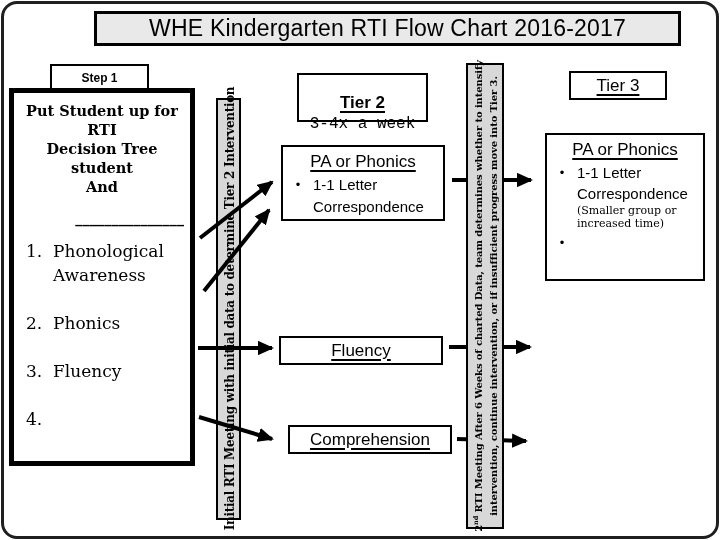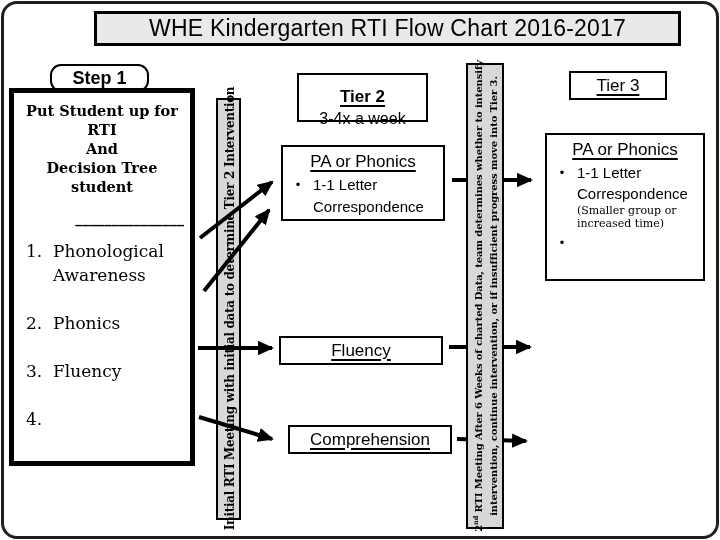--- a/index.html
+++ b/index.html
@@ -16,21 +16,21 @@
   
   .title-box{
     left:78px;top:11px;width:587px;height:35px;border-width:3px;background:#e9e9e9;
     display:flex;align-items:center;justify-content:center;margin-left:16px;
   }
   .title-box span{font-size:23px;letter-spacing:.2px;}
   
   .step1-heading{
     left:50px;top:64px;width:99px;height:28px;
     display:flex;align-items:center;justify-content:center;
-    font-weight:bold;font-size:18px;border-radius:11px;
+    font-weight:bold;font-size:12px;
   }
   
   .left-box{
     left:9px;top:88px;width:186px;height:378px;border-width:5px;
     font-family:"DejaVu Serif",serif;padding:8px 6px 0 6px;
   }
   .intro{font-weight:bold;font-size:14.5px;line-height:19px;text-align:center;}
   .blankline{font-weight:bold;font-size:14.5px;line-height:19px;text-align:right;
     margin-top:12px;white-space:nowrap;overflow:hidden;}
   .dlist{margin-top:12px;padding-left:6px;}
@@ -42,23 +42,23 @@
   .bar2{left:466px;top:63px;width:38px;height:466px;}
   .vtext{
     position:absolute;display:flex;flex-direction:column;align-items:center;justify-content:center;
     transform:rotate(-90deg);z-index:3;font-family:"DejaVu Serif",serif;font-weight:bold;
     pointer-events:none;white-space:nowrap;
   }
   .vtext1{left:18px;top:296px;width:422px;height:25px;font-size:12px;letter-spacing:-.3px;}
   .vtext2{left:252px;top:277px;width:466px;height:38px;font-size:10px;line-height:15px;letter-spacing:-.1px;}
   .vtext2 sup{font-size:.65em;vertical-align:super;}
   
-  .tier2-box{left:297px;top:73px;width:131px;height:49px;text-align:center;padding-top:10px;}
+  .tier2-box{left:297px;top:73px;width:131px;height:49px;text-align:center;padding-top:16px;}
   .tier2-box .hd{font-size:17px;font-weight:bold;text-decoration:underline;text-decoration-thickness:2px;text-underline-offset:3px;line-height:23px;}
-  .tier2-box .freq{font-size:16px;line-height:21px;}
+  .tier2-box .freq{font-size:16px;line-height:21px;font-family:Liberation Mono, monospace;}
   .ul-hd{font-size:17px;font-weight:normal;text-decoration:underline;text-decoration-thickness:2px;text-underline-offset:3px;}
   .pa2-box{left:281px;top:145px;width:164px;height:76px;padding-top:3px;}
   .pa2-box .hd-row{text-align:center;line-height:23px;}
   .bullet-row{display:flex;font-size:15px;line-height:22px;margin-top:1px;}
   .bullet-row .b{flex:0 0 30px;text-align:center;font-size:13px;}
   .bullet-row .bt{flex:1;}
   .fluency-box{left:279px;top:336px;width:164px;height:29px;display:flex;align-items:center;justify-content:center;}
   .comp-box{left:288px;top:425px;width:164px;height:29px;display:flex;align-items:center;justify-content:center;}
   
   .tier3-box{left:569px;top:71px;width:98px;height:29px;display:flex;align-items:center;justify-content:center;}
@@ -83,22 +83,22 @@
 
   <div class="box title-box">
     <span>WHE Kindergarten RTI Flow Chart 2016-2017</span>
   </div>
 
   <div class="box step1-heading">Step 1</div>
 
   <div class="box left-box">
     <div class="intro">
       <div>Put Student up for RTI</div>
+      <div>Decision Tree student</div>
       <div>And</div>
-      <div>Decision Tree student</div>
     </div>
     <div class="blankline">_______________</div>
     <div class="dlist">
       <div class="ditem">
         <span class="num">1.</span>
         <span class="txt">Phonological Awareness</span>
       </div>
       <div class="ditem">
         <span class="num">2.</span>
         <span class="txt">Phonics</span>

